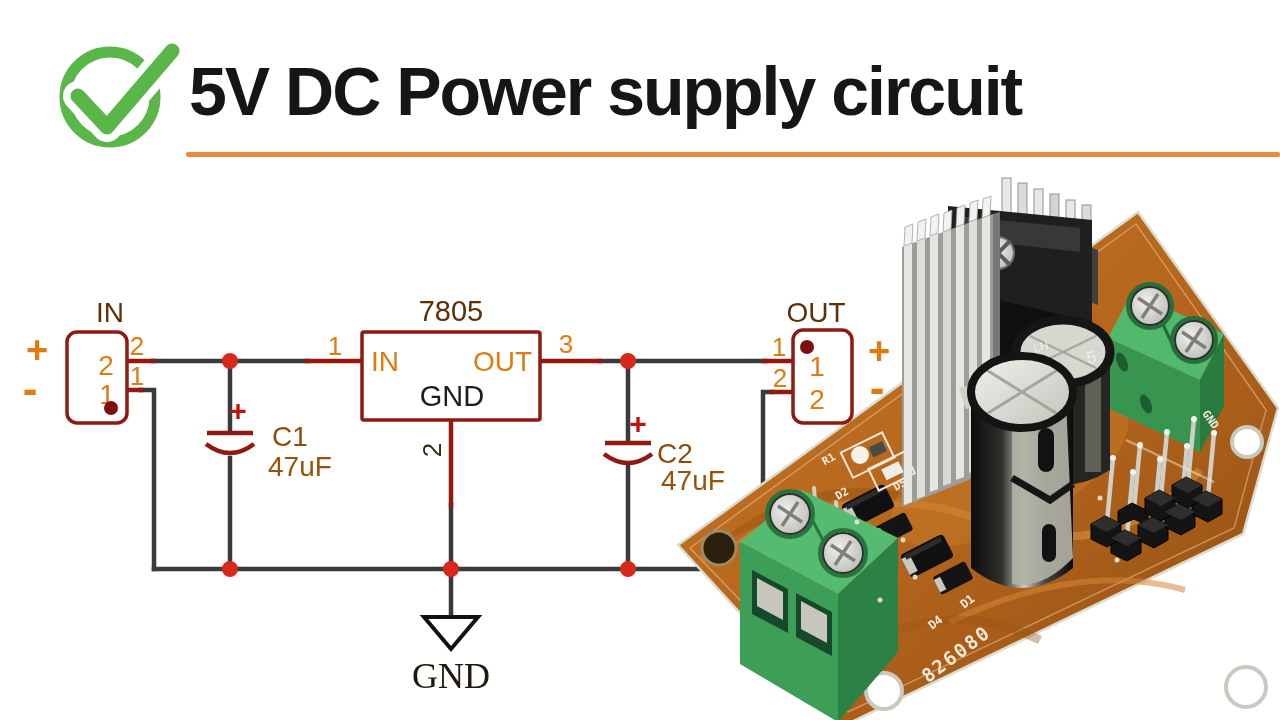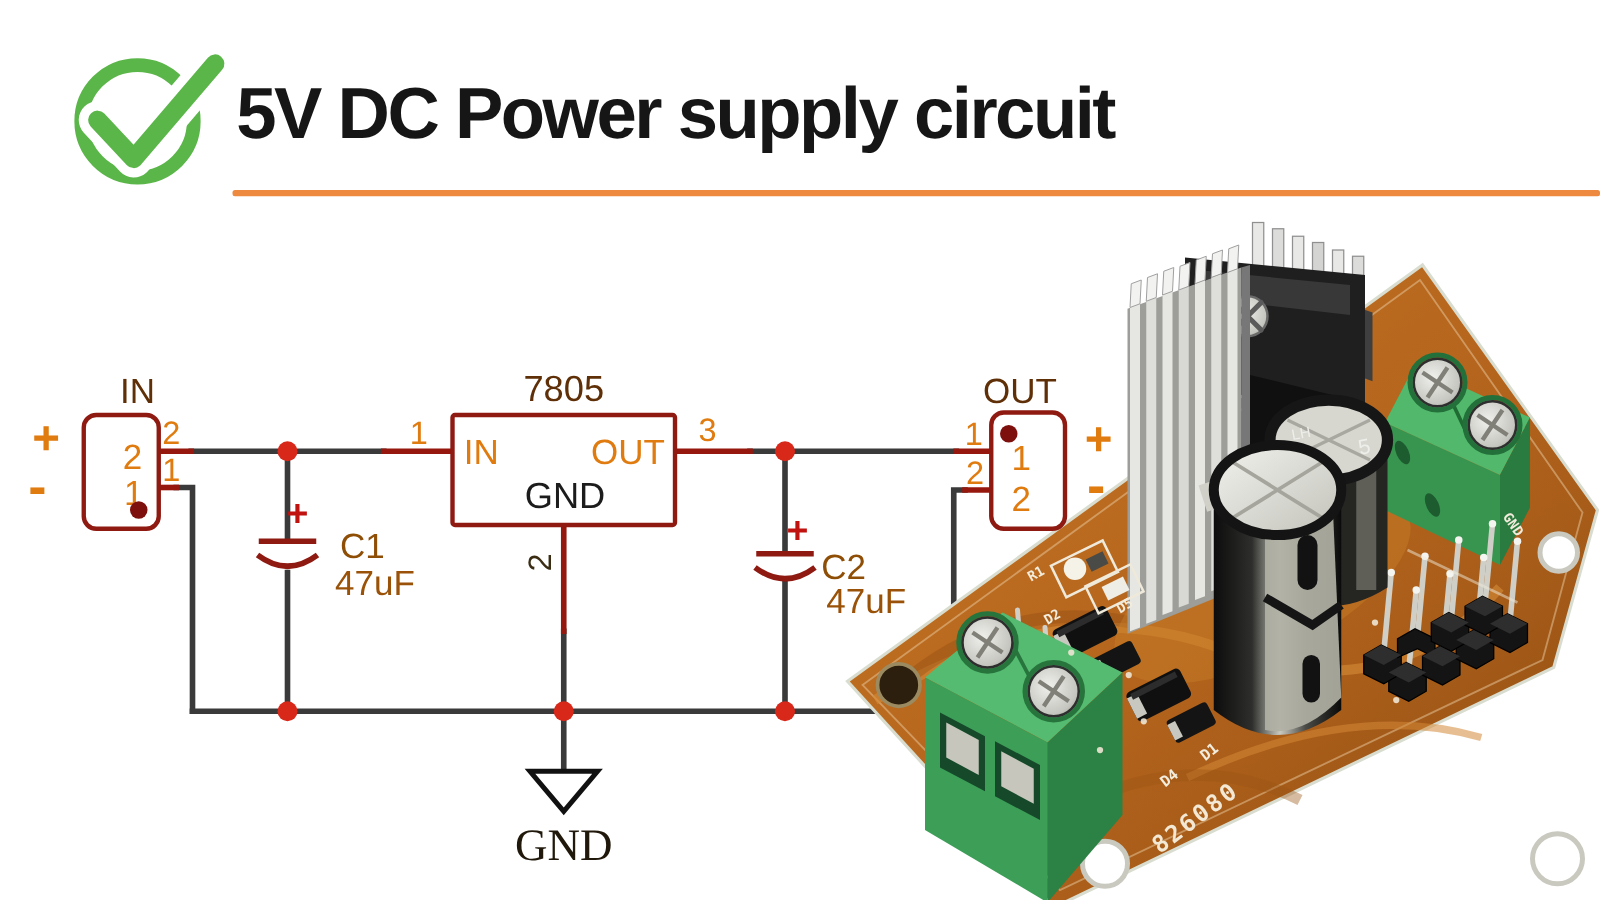--- a/index.html
+++ b/index.html
@@ -1,18 +1,18 @@
 <!DOCTYPE html>
 <html><head>
 <meta charset="utf-8">
 <style>
   html,body{margin:0;padding:0;}
   body{width:1280px;height:720px;position:relative;background:#ffffff;overflow:hidden;
        font-family:"Liberation Sans",sans-serif;}
-  .hdr-title{position:absolute;left:189px;top:54px;font-size:58px;font-weight:700;
+  .hdr-title{position:absolute;left:189px;top:54px;font-size:68px;font-weight:700;
              color:#161616;letter-spacing:-2px;white-space:nowrap;line-height:74px;}
   .hdr-underline{position:absolute;left:186px;top:152px;width:1094px;height:5px;
                  background:#ee8a3f;border-radius:2px;}
   .hdr-check{position:absolute;left:48px;top:34px;}
   #scene{position:absolute;left:0;top:0;}
   text{font-family:"Liberation Sans",sans-serif;}
   .serif{font-family:"Liberation Serif",serif;}
   .silk{font-family:"DejaVu Sans Mono",monospace;font-weight:bold;}
 </style>
 </head>

